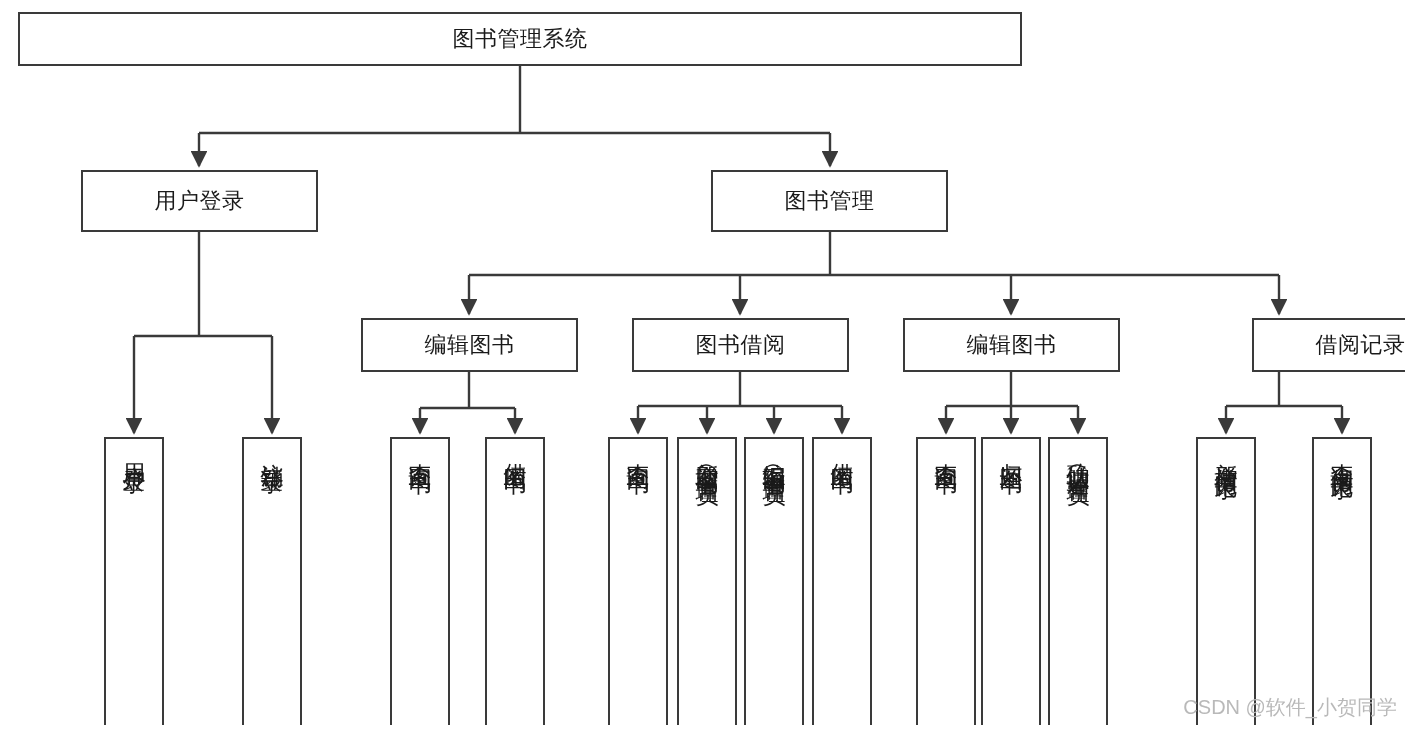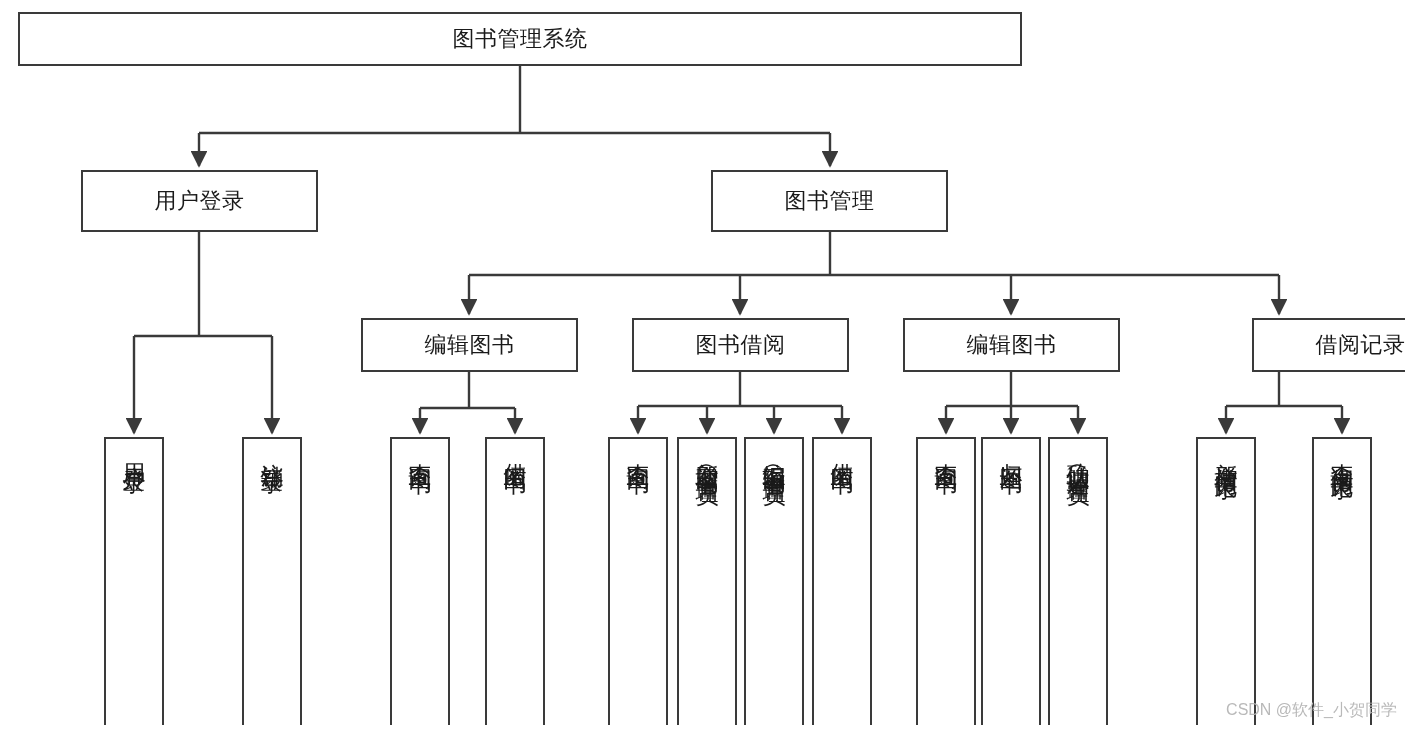--- a/index.html
+++ b/index.html
@@ -51,21 +51,21 @@
     writing-mode: vertical-rl;
     text-orientation: upright;
     font-size: 23px;
     letter-spacing: 3px;
     white-space: nowrap;
   }
   #watermark {
     position: absolute;
     right: 8px;
     bottom: 4px;
-    font-size: 16px;
+    font-size: 20px;
     color: #b9b9b9;
     white-space: nowrap;
     pointer-events: none;
   }
 </style>
 </head>
 <body>
 
 <div id="canvas">
 

